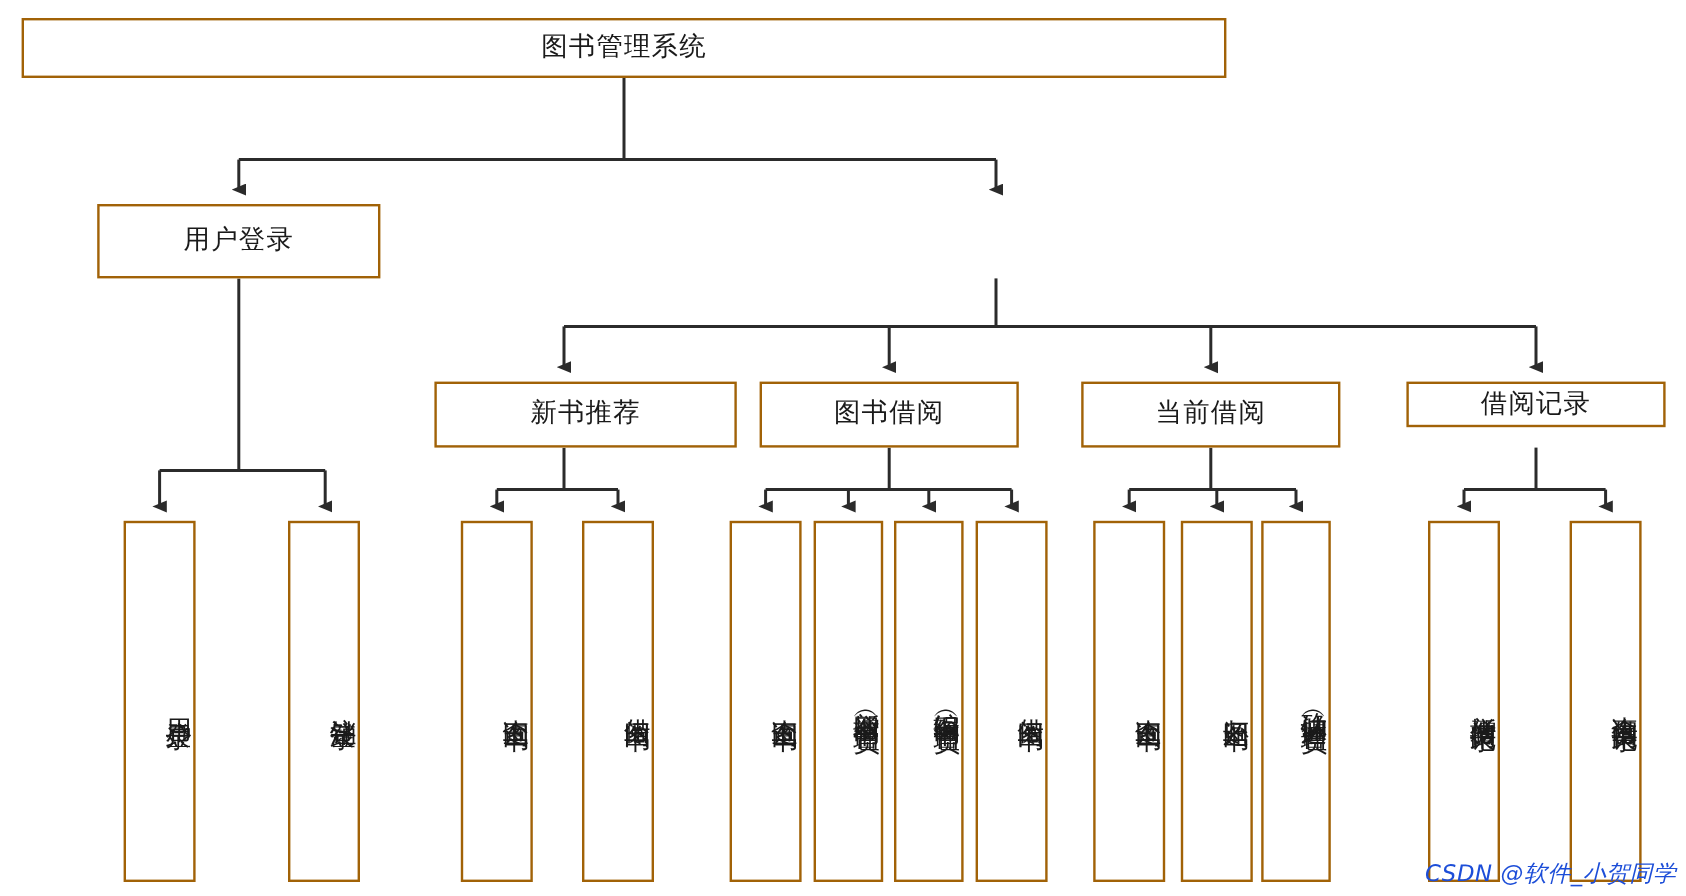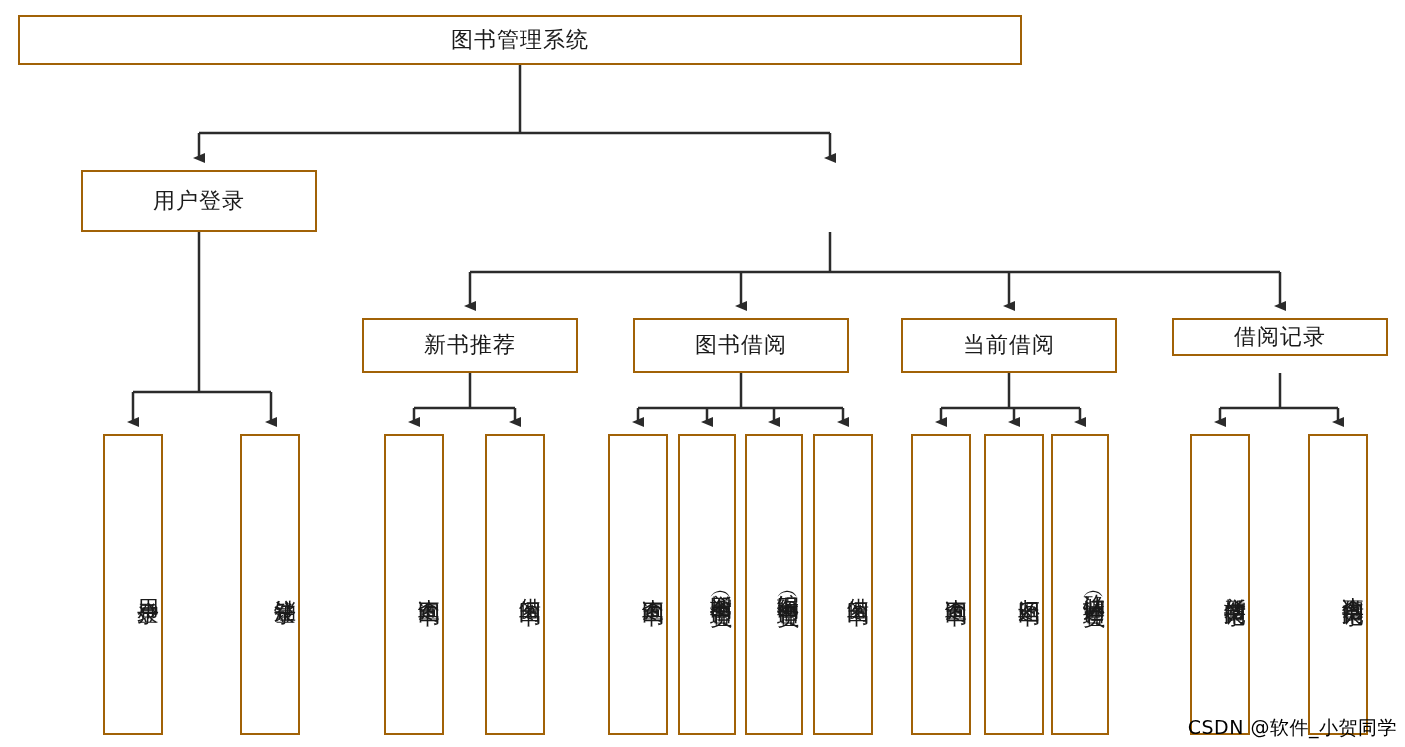--- a/index.html
+++ b/index.html
@@ -59,23 +59,24 @@
   }
   .node .htext {
     display: block;
     white-space: nowrap;
   }
   #watermark {
     position: absolute;
     right: 8px;
     bottom: 6px;
     font-size: 19px;
-    color: #000000;
+    color: #1d4ed8;
     letter-spacing: 0.5px;
     white-space: nowrap;
+    font-style: italic;
   }
 </style>
 </head>
 <body>
 
 <div id="canvas">
 
   <svg class="edges" viewBox="0 0 1405 747" xmlns="http://www.w3.org/2000/svg">
     <defs>
       <marker id="arrow" markerWidth="12" markerHeight="12" refX="5" refY="6" orient="auto" markerUnits="userSpaceOnUse">
@@ -128,21 +129,21 @@
   </svg>
 
   <div class="node horiz" style="left: 18px; top: 15px; width: 1004px; height: 50px;">
     <span class="htext">图书管理系统</span>
   </div>
 
   <div class="node horiz" style="left: 81px; top: 170px; width: 236px; height: 62px;">
     <span class="htext">用户登录</span>
   </div>
 
-  <div class="node horiz" style="left: 362px; top: 318px; width: 216px; height: 55px;">
+  <div class="node horiz" style="left: 362px; top: 318px; width: 252px; height: 55px;">
     <span class="htext">新书推荐</span>
   </div>
   <div class="node horiz" style="left: 901px; top: 318px; width: 216px; height: 55px;">
     <span class="htext">当前借阅</span>
   </div>
   <div class="node horiz" style="left: 633px; top: 318px; width: 216px; height: 55px;">
     <span class="htext">图书借阅</span>
   </div>
   <div class="node horiz" style="left: 1172px; top: 318px; width: 216px; height: 38px;">
     <span class="htext">借阅记录</span>

